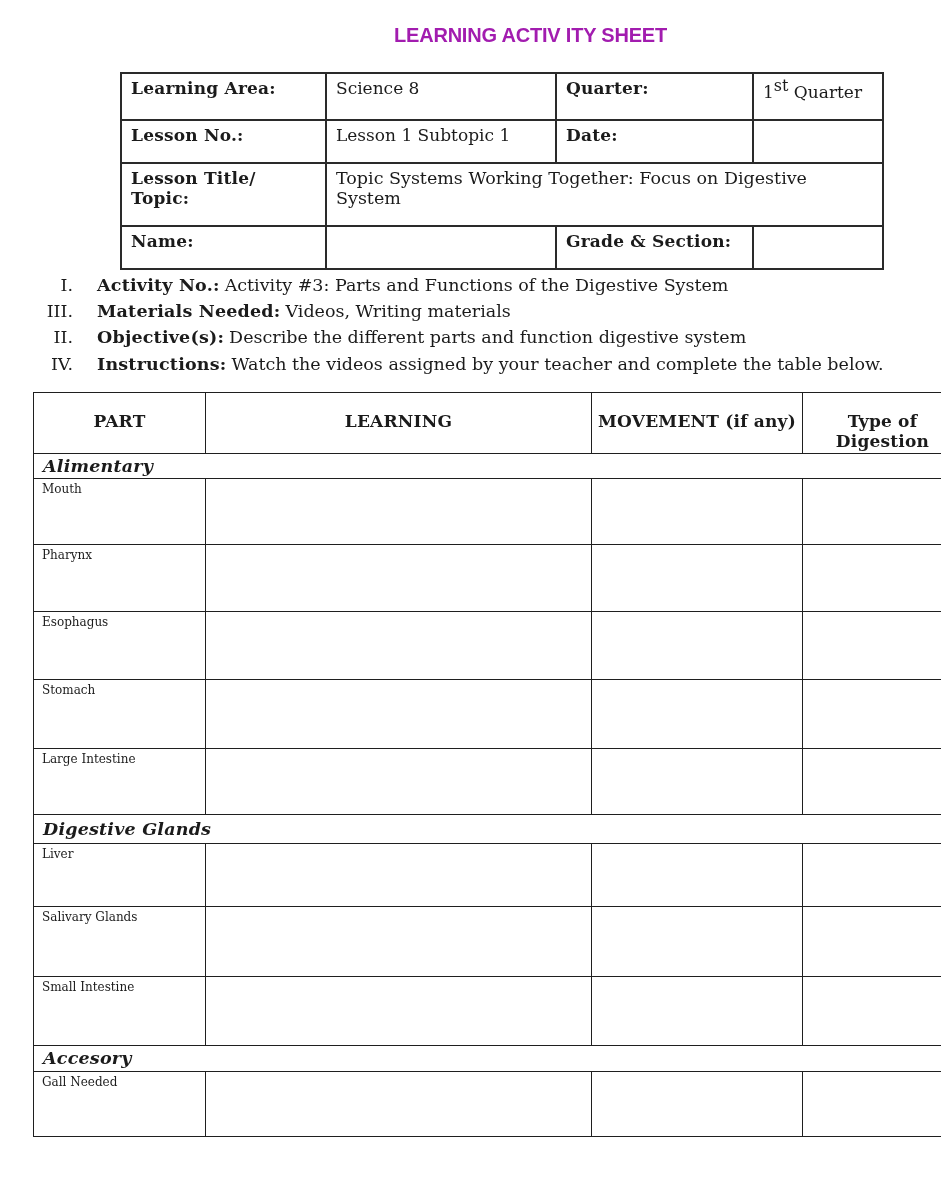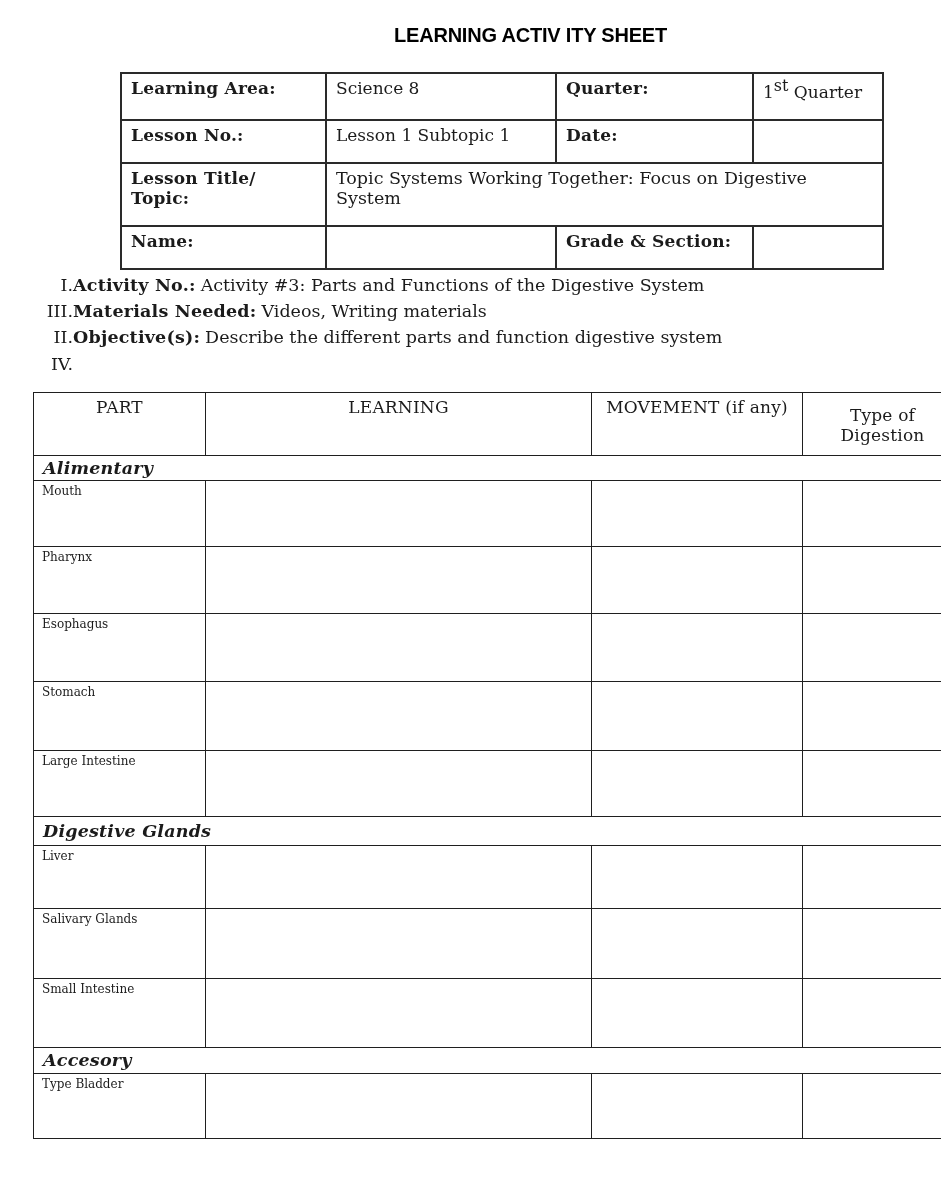--- a/index.html
+++ b/index.html
@@ -20,21 +20,21 @@
   .page-title {
     position: absolute;
     left: 120px;
     right: 0;
     top: 24px;
     text-align: center;
     font-family: "Liberation Sans", sans-serif;
     font-weight: bold;
     font-size: 20px;
     letter-spacing: -0.2px;
-    color: #000000;
+    color: #a21caf;
     white-space: nowrap;
   }
 
   
   table.header-table {
     position: absolute;
     left: 120px;
     top: 72px;
     border-collapse: collapse;
     table-layout: fixed;
@@ -70,20 +70,21 @@
     display: flex;
     font-size: 17.5px;
     line-height: 26.2px;
   }
   .instruction-item .numeral {
     flex: 0 0 73px;
     width: 73px;
     text-align: right;
   }
   .instruction-item .item-body {
+    margin-left: 24px;
     text-align: center;
   }
   .instruction-item .item-label {
     font-weight: bold;
     letter-spacing: 0.2px;
     margin-right: 5px;
   }
 
   
   table.activity-table {
@@ -94,29 +95,29 @@
     table-layout: fixed;
     width: 929px;
   }
   table.activity-table th,
   table.activity-table td {
     border: 1.5px solid #1f1f1f;
     overflow: hidden;
   }
   table.activity-table th {
     font-size: 17px;
-    font-weight: normal;
+    font-weight: bold;
     text-align: center;
     vertical-align: top;
-    padding-top: 4px;
+    padding-top: 18px;
     letter-spacing: 0.2px;
   }
   .th-inner-narrow {
     width: 100px;
-    margin: 8px auto;
+    margin: 0 auto;
     line-height: 1.2;
   }
   td.section-cell {
     font-weight: bold;
     font-style: italic;
     font-size: 17.5px;
     padding: 0 4px 0 9px;
     vertical-align: middle;
     letter-spacing: 0.2px;
   }
@@ -180,20 +181,21 @@
   <div class="instruction-item">
     <span class="numeral">III.</span>
     <span class="item-body"><span class="item-label">Materials Needed:</span><span>Videos, Writing materials</span></span>
   </div>
   <div class="instruction-item">
     <span class="numeral">II.</span>
     <span class="item-body"><span class="item-label">Objective(s):</span><span>Describe the different parts and function digestive system</span></span>
   </div>
   <div class="instruction-item">
     <span class="numeral">IV.</span>
+    <span class="item-body"><span class="item-label">Instructions:</span><span>Watch the videos assigned by your teacher and complete the table below.</span></span>
   </div>
 </div>
 
 <table class="activity-table">
   <colgroup>
     <col style="width:172px">
     <col style="width:386px">
     <col style="width:211px">
     <col style="width:160px">
   </colgroup>
@@ -260,19 +262,19 @@
     <td class="part-cell">Small Intestine</td>
     <td class="blank-cell"></td>
     <td class="blank-cell"></td>
     <td class="blank-cell"></td>
   </tr>
 
   <tr style="height:26px">
     <td class="section-cell" colspan="4">Accesory</td>
   </tr>
   <tr style="height:65px">
-    <td class="part-cell">Type Bladder</td>
+    <td class="part-cell">Gall Needed</td>
     <td class="blank-cell"></td>
     <td class="blank-cell"></td>
     <td class="blank-cell"></td>
   </tr>
 </tbody>
   </table>
 
 </body></html>

